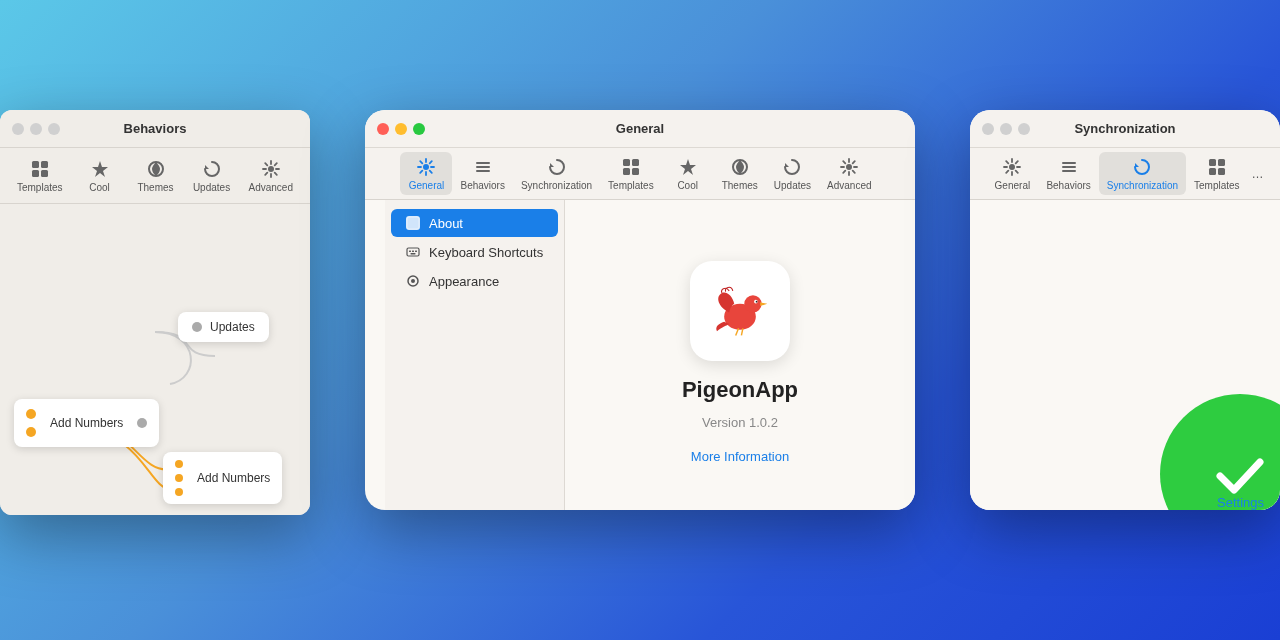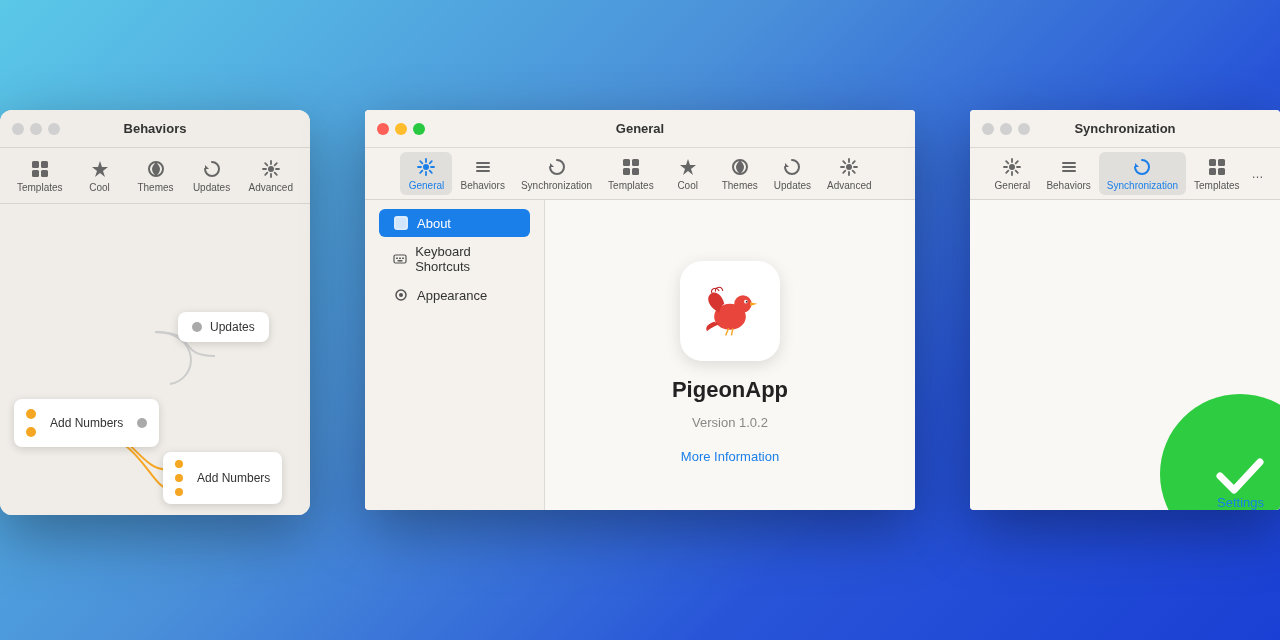--- a/index.html
+++ b/index.html
@@ -9,21 +9,21 @@
       height: 640px;
       overflow: hidden;
       background: linear-gradient(135deg, #5bc8e8 0%, #4a90d9 40%, #2855d8 70%, #1a3fd4 100%);
       font-family: -apple-system, BlinkMacSystemFont, 'SF Pro Display', 'Helvetica Neue', sans-serif;
       position: relative;
     }
 
     
     .window {
       position: absolute;
-      border-radius: 4px;
+      border-radius: 20px;
       box-shadow: 0 20px 60px rgba(0,0,0,0.35);
       overflow: hidden;
     }
 
     .window-titlebar {
       height: 38px;
       display: flex;
       align-items: center;
       padding: 0 12px;
       position: relative;
@@ -180,21 +180,22 @@
     .general-body {
       display: flex;
       height: calc(100% - 76px);
     }
 
     
     .sidebar {
       width: 180px;
       background: #f5f2ee;
       border-right: 1px solid #ddd9d3;
-      padding: 8px 8px;
+      padding: 8px 0;
+      margin-left: 20px;
     }
 
     .sidebar-item {
       display: flex;
       align-items: center;
       gap: 8px;
       padding: 6px 14px;
       font-size: 13px;
       color: #333;
       cursor: pointer;

